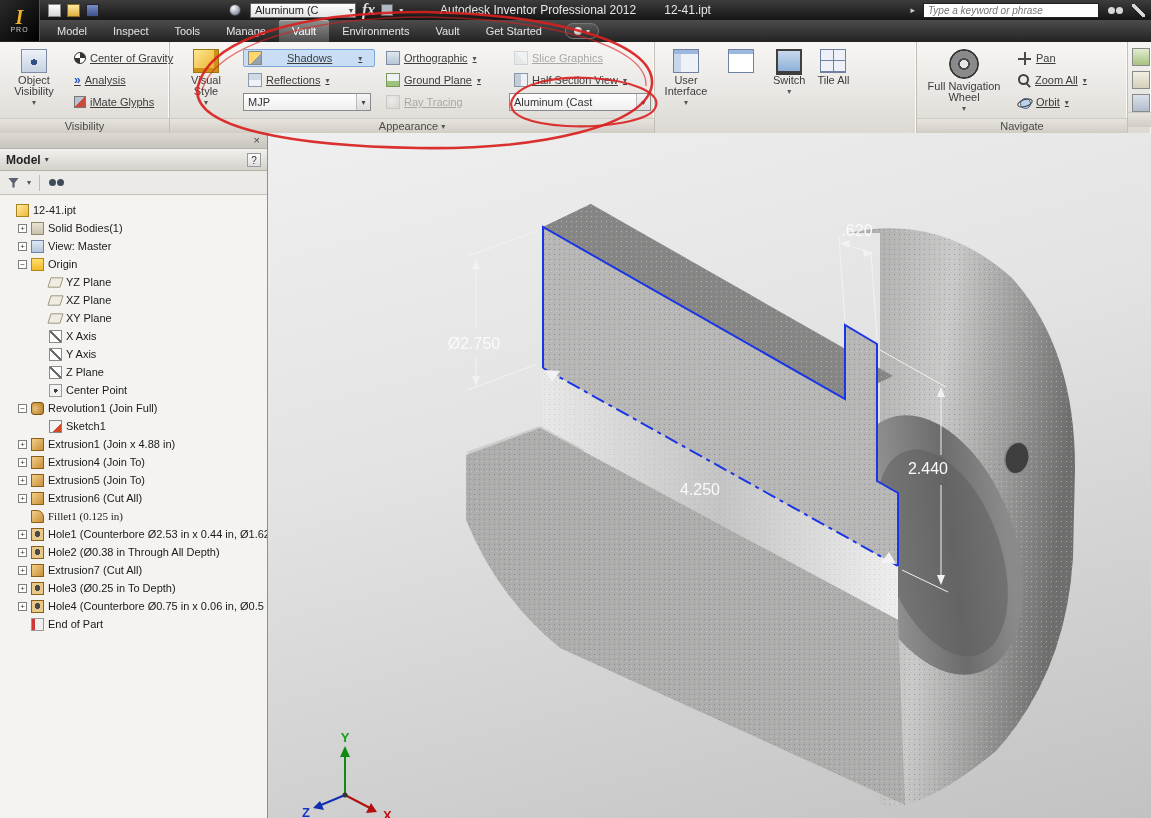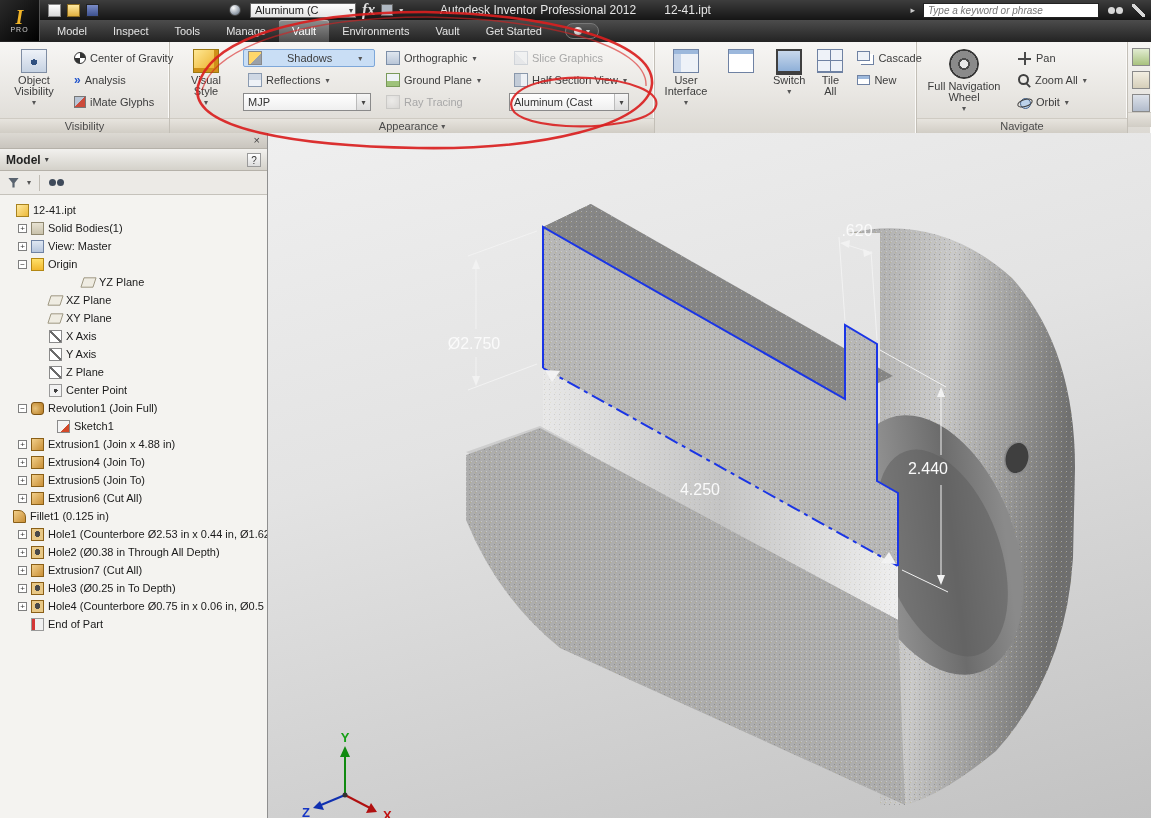--- a/index.html
+++ b/index.html
@@ -61,21 +61,21 @@
   .pcontent{flex:1;display:flex;gap:6px;padding:3px 5px 1px;}
   .plabel{height:15px;font-size:11px;color:#4a4a4a;background:linear-gradient(#e7e4de,#d1cdc5);
           border-top:1px solid #cfcbc3;display:flex;align-items:center;justify-content:center;gap:3px;}
   .plabel .dd{font-size:8px;color:#555;}
   .bigbtn{display:flex;flex-direction:column;align-items:center;gap:2px;padding:3px 2px 1px;
           border:1px solid transparent;border-radius:2px;}
   .blabel{font-size:11px;line-height:11px;text-align:center;color:#3c3c3c;}
   .bdd{font-size:8px;color:#555;line-height:7px;}
   .scol{display:flex;flex-direction:column;gap:4px;padding-top:4px;}
   .sbtn{display:flex;align-items:center;gap:4px;height:18px;padding:0 4px;font-size:11px;
-        color:#3c3c3c;white-space:nowrap;border:1px solid transparent;border-radius:2px;}
+        color:#3c3c3c;white-space:nowrap;border:1px solid transparent;border-radius:2px;text-decoration:underline;}
   .sbtn .dd{font-size:8px;color:#555;margin-left:1px;}
   .sbtn.selected{background:#c9def5;border-color:#7da7d9;gap:25px;}
   .sbtn.disabled{color:#a8a8a8;}
   .sbtn.disabled .sico{opacity:.45;}
   .combo{display:flex;align-items:center;height:18px;background:linear-gradient(#fff,#efefef);
          border:1px solid #8a8a8a;font-size:11px;color:#333;padding-left:4px;overflow:hidden;white-space:nowrap;}
   .combo .dd{margin-left:auto;width:14px;height:100%;border-left:1px solid #bbb;flex:none;
              background:linear-gradient(#f6f6f6,#dcdcdc);display:flex;align-items:center;justify-content:center;
              font-size:8px;color:#444;}
 
@@ -304,21 +304,21 @@
         <div class="scol" style="width:138px">
           <div class="sbtn disabled">
             <span class="sico slice-graphics-icon"></span>
             <span>Slice Graphics</span>
           </div>
           <div class="sbtn">
             <span class="sico half-section-icon"></span>
             <span>Half Section View</span>
             <span class="dd">▾</span>
           </div>
-          <div class="combo" style="width:120px">
+          <div class="combo" style="width:142px">
             <span>Aluminum (Cast</span>
             <span class="dd">▾</span>
           </div>
         </div>
       </div>
       <div class="plabel">
         <span>Appearance</span>
         <span class="dd">▾</span>
       </div>
     </div>
@@ -336,30 +336,20 @@
         </div>
         <div class="bigbtn">
           <span class="bico switch-icon"></span>
           <span class="blabel">Switch</span>
           <span class="bdd">▾</span>
         </div>
         <div class="bigbtn">
           <span class="bico tile-icon"></span>
           <span class="blabel">Tile All</span>
         </div>
-        <div class="scol">
-          <div class="sbtn">
-            <span class="cascade-icon"></span>
-            <span>Cascade</span>
-          </div>
-          <div class="sbtn">
-            <span class="newwin-icon"></span>
-            <span>New</span>
-          </div>
-        </div>
       </div>
     </div>
 
     <div class="panel" style="width:211px">
       <div class="pcontent">
         <div class="bigbtn" style="width:84px">
           <span class="wheel-icon"></span>
           <span class="blabel" style="width:74px">Full Navigation Wheel</span>
           <span class="bdd">▾</span>
         </div>
@@ -425,21 +415,21 @@
           <div class="trow" style="padding-left: 18px;">
             <span class="exp">+</span>
             <span class="ti view-icon"></span>
             <span class="tlabel">View: Master</span>
           </div>
           <div class="trow" style="padding-left: 18px;">
             <span class="exp">−</span>
             <span class="ti origin-folder-icon"></span>
             <span class="tlabel">Origin</span>
           </div>
-          <div class="trow" style="padding-left: 36px; margin-left: 33px;">
+          <div class="trow" style="padding-left: 36px;">
             <span class="exp none"></span>
             <span class="ti plane-icon"></span>
             <span class="tlabel">YZ Plane</span>
           </div>
           <div class="trow" style="padding-left: 36px;">
             <span class="exp none"></span>
             <span class="ti plane-icon"></span>
             <span class="tlabel">XZ Plane</span>
           </div>
           <div class="trow" style="padding-left: 36px;">
@@ -465,21 +455,21 @@
           <div class="trow" style="padding-left: 36px;">
             <span class="exp none"></span>
             <span class="ti point-icon"></span>
             <span class="tlabel">Center Point</span>
           </div>
           <div class="trow" style="padding-left: 18px;">
             <span class="exp">−</span>
             <span class="ti revolve-icon"></span>
             <span class="tlabel">Revolution1 (Join Full)</span>
           </div>
-          <div class="trow" style="padding-left: 36px; margin-left: 8px;">
+          <div class="trow" style="padding-left: 36px;">
             <span class="exp none"></span>
             <span class="ti sketch-icon"></span>
             <span class="tlabel">Sketch1</span>
           </div>
           <div class="trow" style="padding-left: 18px;">
             <span class="exp">+</span>
             <span class="ti extrude-icon"></span>
             <span class="tlabel">Extrusion1 (Join x 4.88 in)</span>
           </div>
           <div class="trow" style="padding-left: 18px;">
@@ -490,21 +480,21 @@
           <div class="trow" style="padding-left: 18px;">
             <span class="exp">+</span>
             <span class="ti extrude-icon"></span>
             <span class="tlabel">Extrusion5 (Join To)</span>
           </div>
           <div class="trow" style="padding-left: 18px;">
             <span class="exp">+</span>
             <span class="ti extrude-icon"></span>
             <span class="tlabel">Extrusion6 (Cut All)</span>
           </div>
-          <div class="trow" style="">
+          <div class="trow" style="padding-left: 18px; font-family: Liberation Serif, serif;">
             <span class="exp none"></span>
             <span class="ti fillet-icon"></span>
             <span class="tlabel">Fillet1 (0.125 in)</span>
           </div>
           <div class="trow" style="padding-left: 18px;">
             <span class="exp">+</span>
             <span class="ti hole-icon"></span>
             <span class="tlabel">Hole1 (Counterbore Ø2.53 in x 0.44 in, Ø1.62</span>
           </div>
           <div class="trow" style="padding-left: 18px;">

